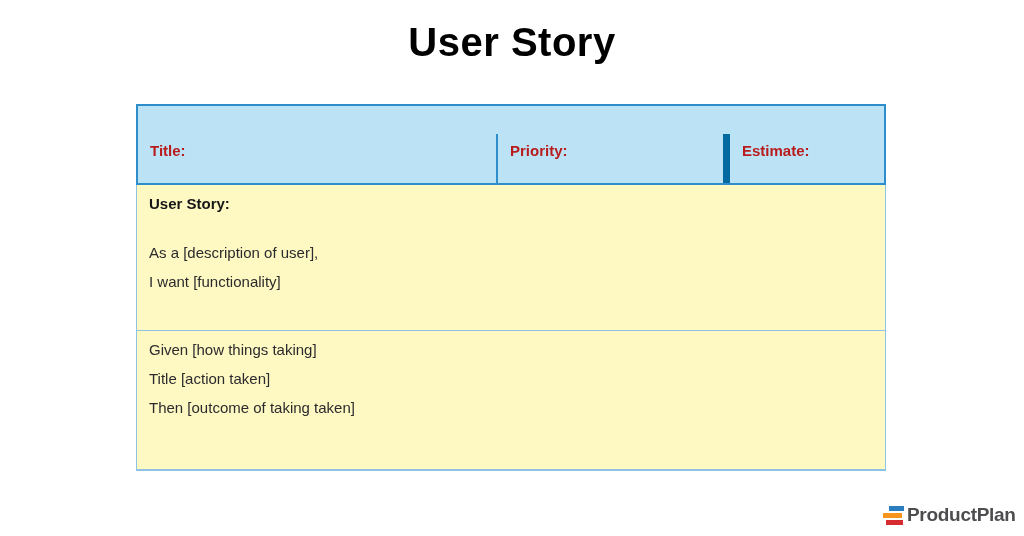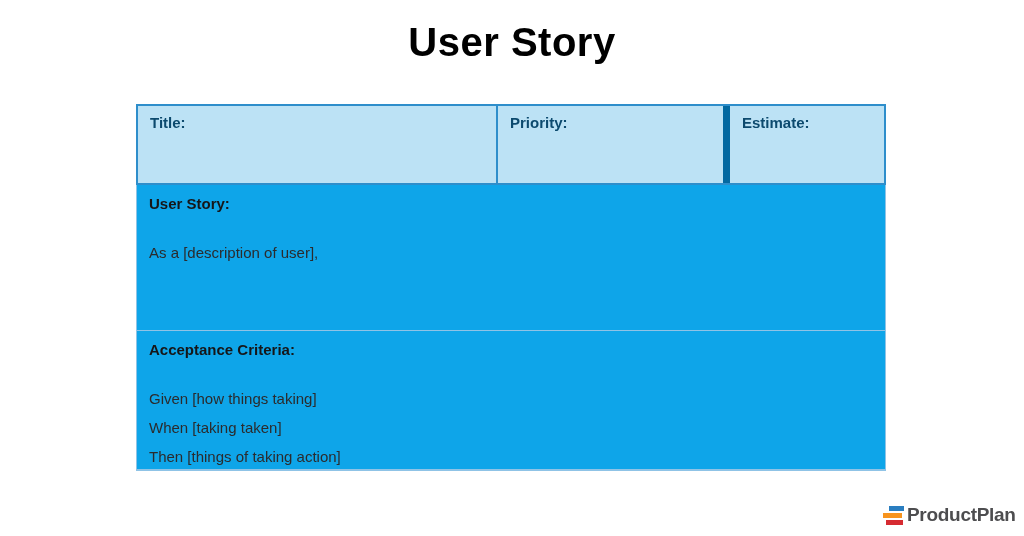--- a/index.html
+++ b/index.html
@@ -36,27 +36,28 @@
   .header-row {
     display: flex;
     height: 81px;
     background: #bce2f5;
     border: 2px solid #2e8ecb;
   }
   .header-cell {
     padding: 8px 12px;
     font-weight: bold;
     font-size: 15px;
-    color: #0c4a6e;
+    color: #b91c1c;
+    margin-top: 28px;
   }
   .header-cell.c-title    { width: 358px; }
   .header-cell.c-priority { width: 227px; border-left: 2px solid #2e8ecb; }
   .header-cell.c-estimate { flex: 1;      border-left: 7px solid #0369a1; }
   .body-section {
-    background: #0ea5e9;
+    background: #fef9c3;
     border-left: 1px solid #8fc3e6;
     border-right: 1px solid #8fc3e6;
     border-bottom: 1px solid #8fc3e6;
     padding: 4px 12px 0 12px;
     font-size: 15px;
     line-height: 29px;
   }
   .body-section.user-story { height: 146px; }
   .body-section.acceptance { height: 140px; border-bottom: 2px solid #8fc3e6; }
   .section-label {
@@ -102,27 +103,27 @@
 
     <div class="header-row">
       <div class="header-cell c-title">Title:</div>
       <div class="header-cell c-priority">Priority:</div>
       <div class="header-cell c-estimate">Estimate:</div>
     </div>
 
     <div class="body-section user-story">
       <div class="section-label">User Story:</div>
       <div class="section-line">As a [description of user],</div>
+      <div class="section-line">I want [functionality]</div>
     </div>
 
     <div class="body-section acceptance">
-      <div class="section-label">Acceptance Criteria:</div>
       <div class="section-line">Given [how things taking]</div>
-      <div class="section-line">When [taking taken]</div>
-      <div class="section-line">Then [things of taking action]</div>
+      <div class="section-line">Title [action taken]</div>
+      <div class="section-line">Then [outcome of taking taken]</div>
     </div>
 
   </div>
 
   <div class="brand">
     <span class="logo-mark">
       <span class="logo-bar blue"></span>
       <span class="logo-bar orange"></span>
       <span class="logo-bar red"></span>
     </span>

